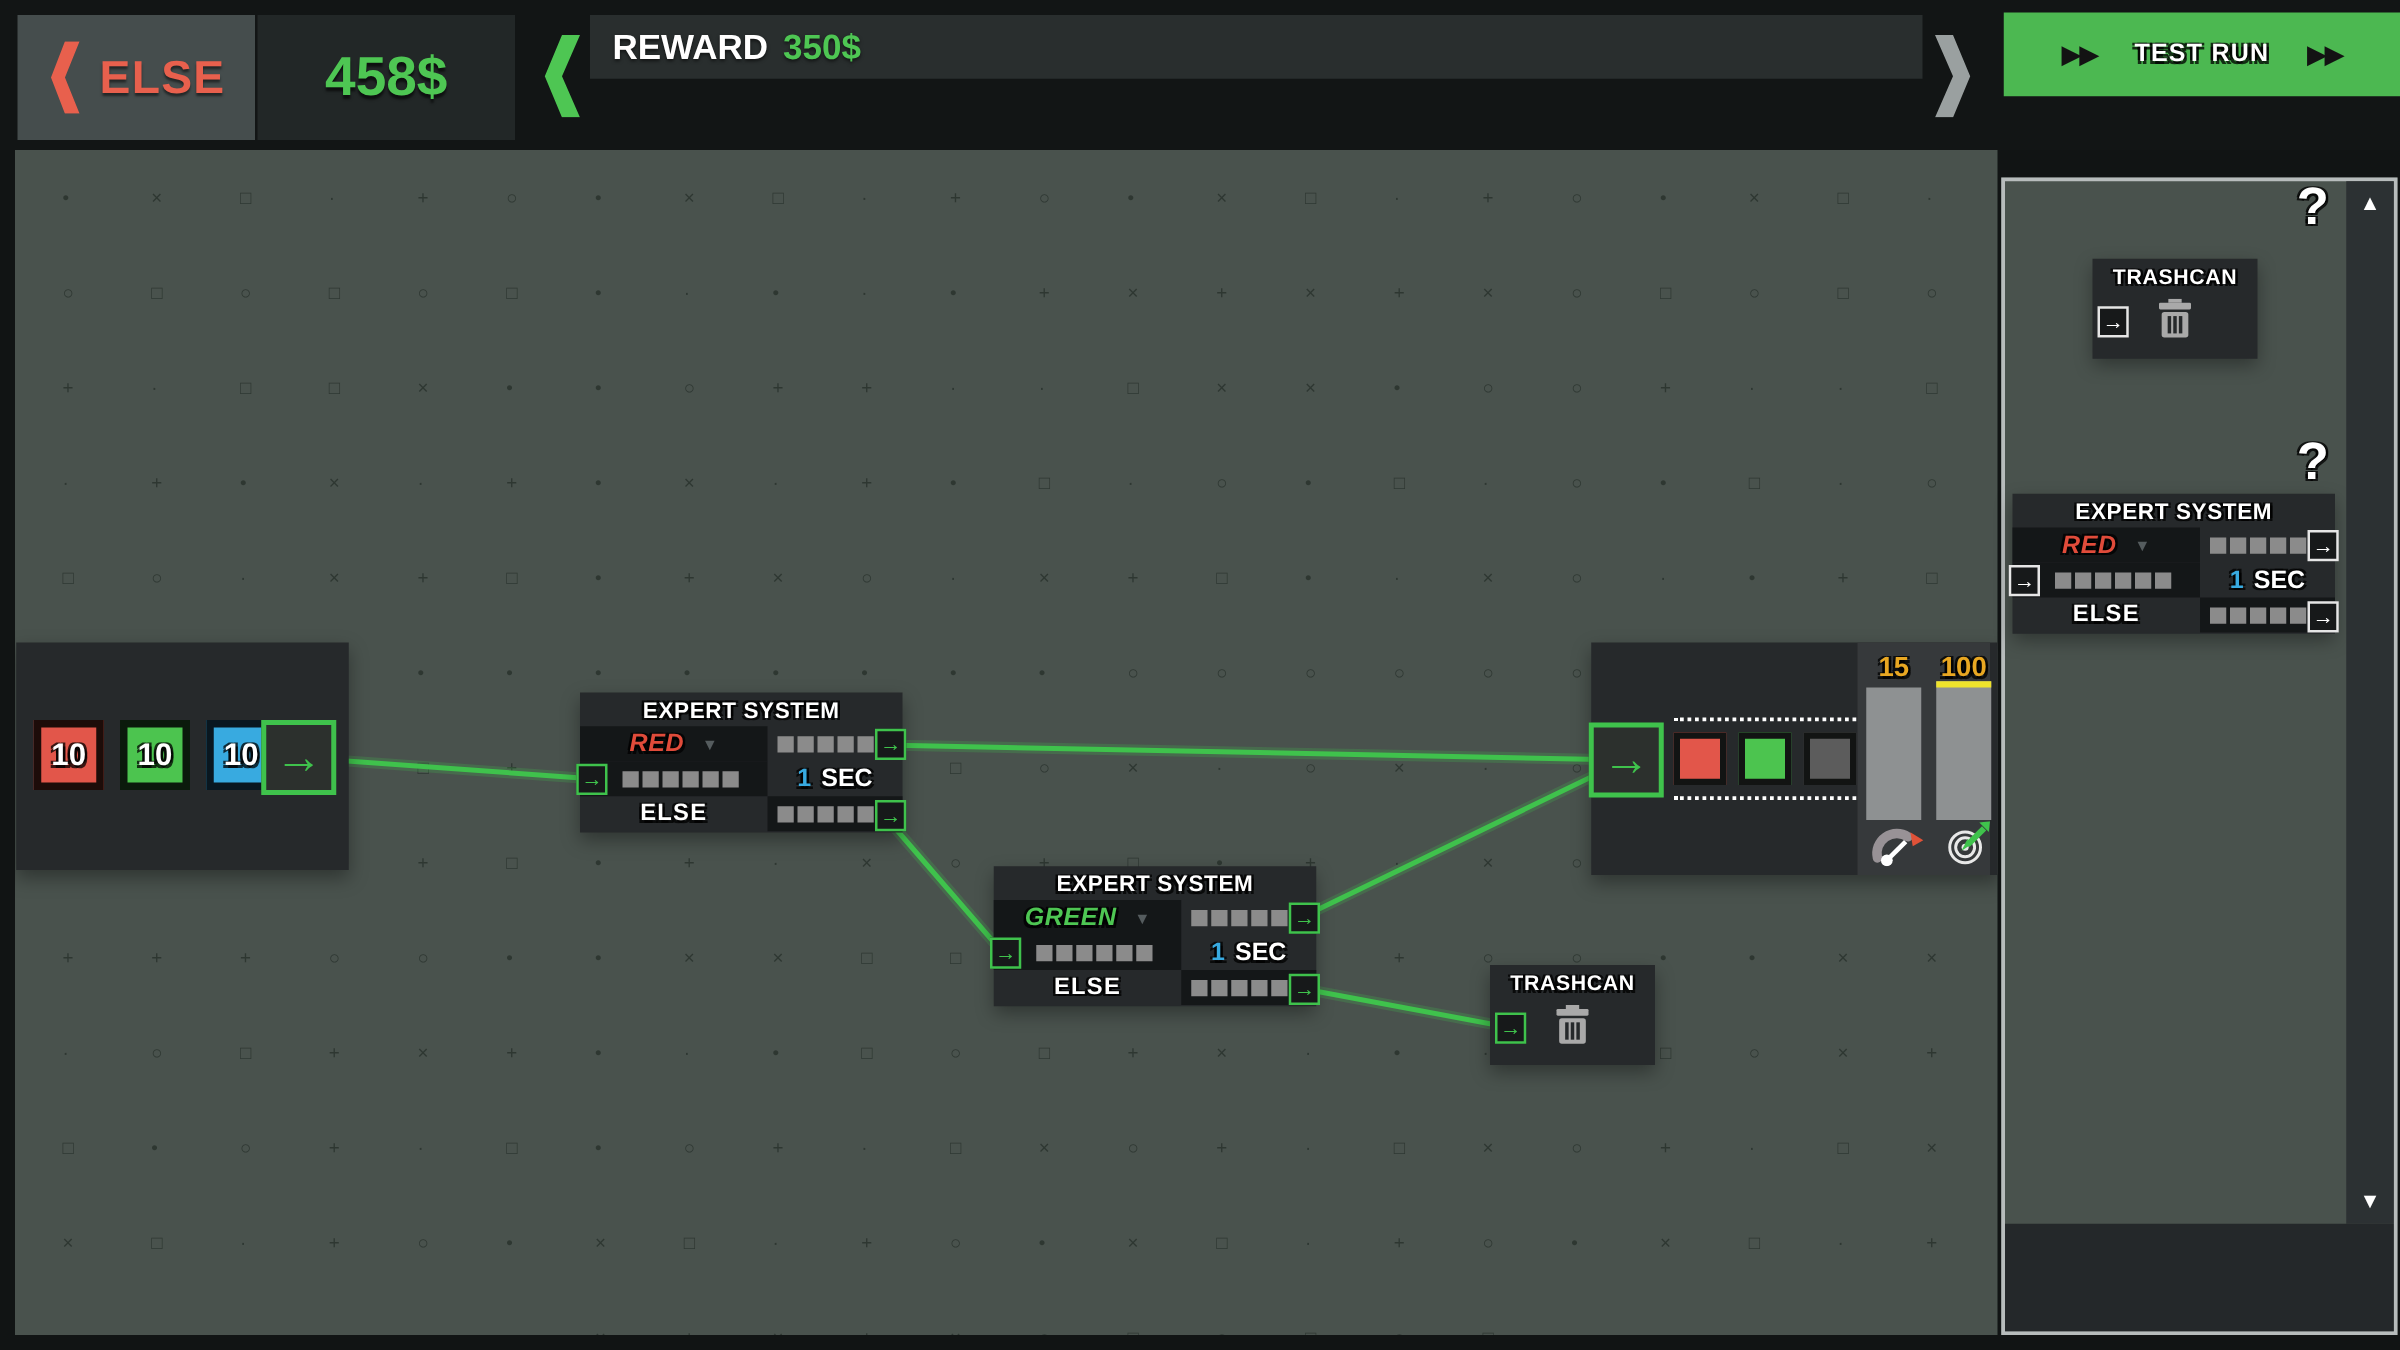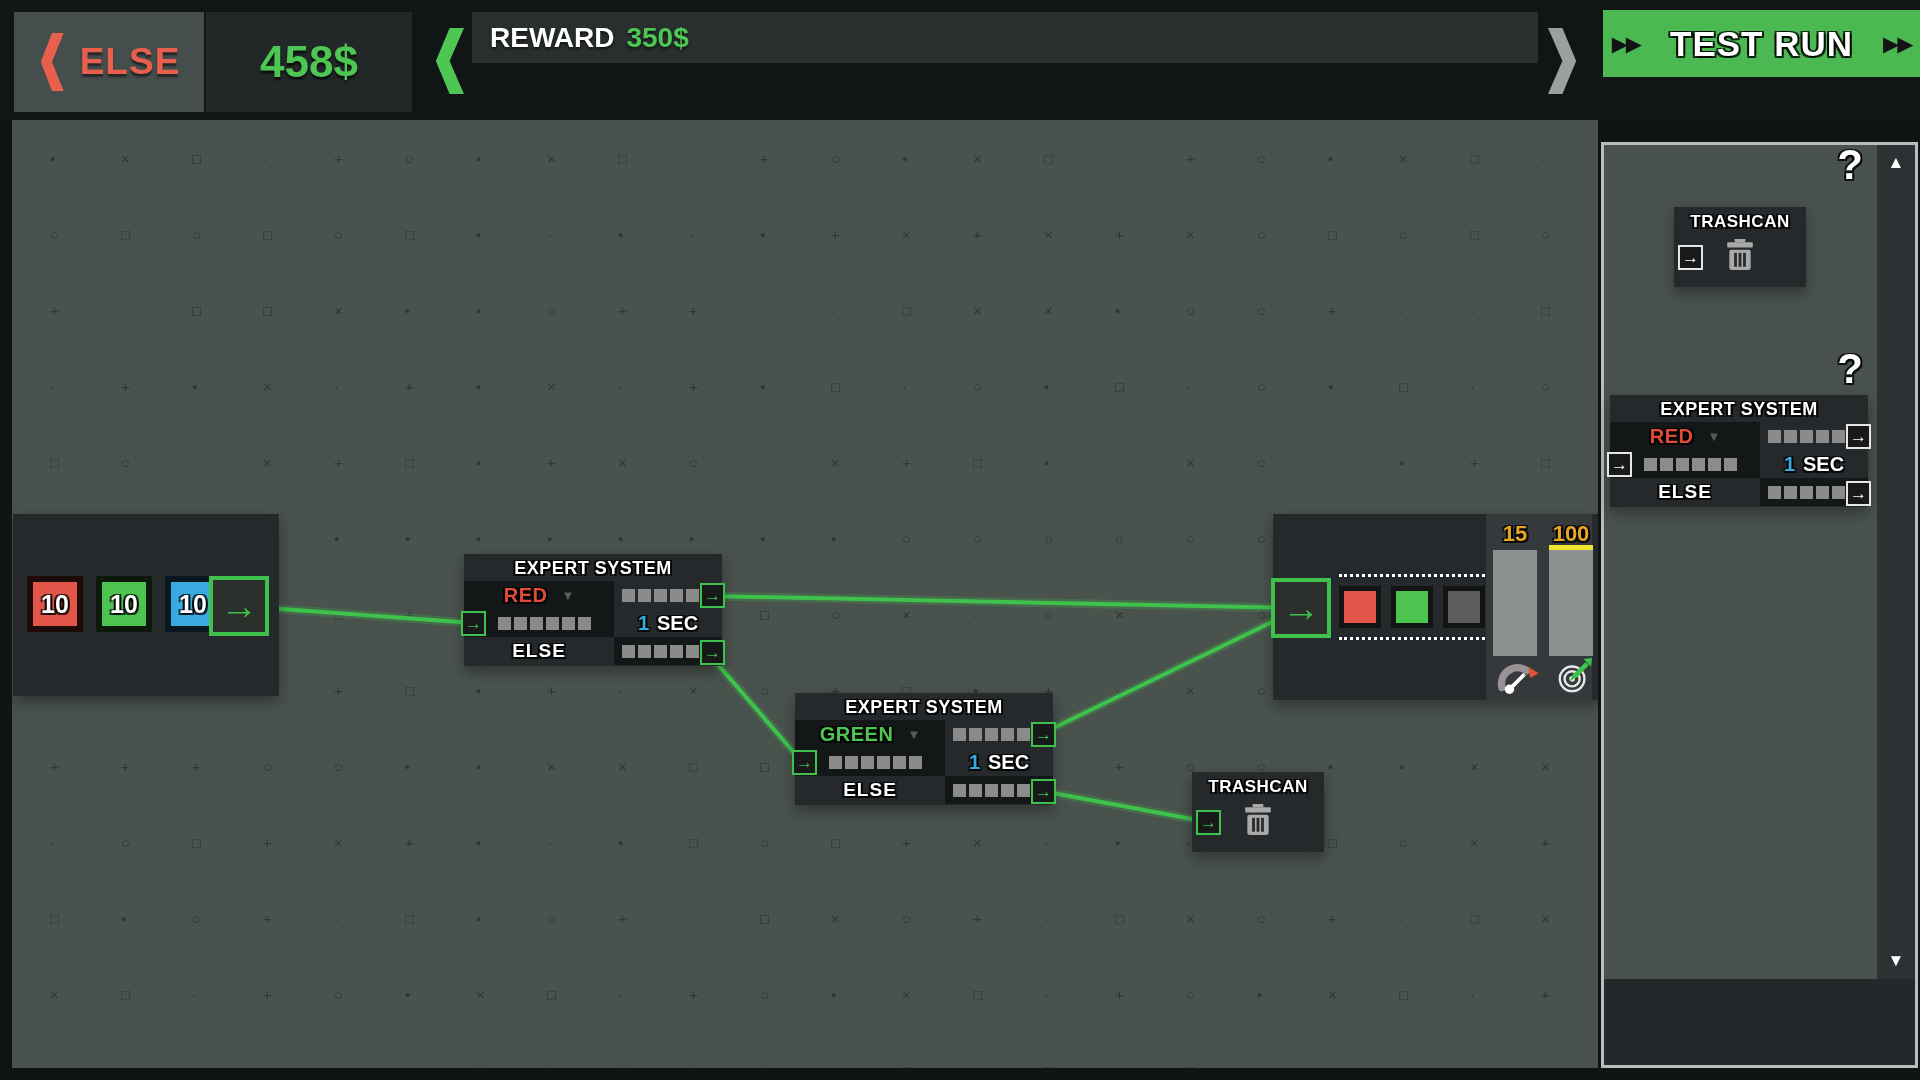--- a/index.html
+++ b/index.html
@@ -35,21 +35,21 @@
   .stats-row.r2 { background:#292e2e; }
   .stat-group1 { width:488px; display:flex; gap:12px; align-items:center; }
   .stat-group2 { display:flex; gap:12px; align-items:center; }
   .v-blue  { color:#38aae0; }
   .v-red   { color:#d94f3e; }
   .v-green { color:#4ec653; }
 
   .btn-testrun { position:absolute; left:1603px; top:10px; width:317px; height:67px; background:#4cb851;
     display:flex; align-items:center; justify-content:center; gap:30px; cursor:pointer; }
   .btn-testrun .play { color:#131313; font-size:21px; letter-spacing:-2px; }
-  .btn-testrun .lbl { color:#fff; font-size:35px; letter-spacing:1px; }
+  .btn-testrun .lbl { color:#fff; font-size:20px; letter-spacing:1px; }
   .btn-release { position:absolute; left:1603px; top:77px; width:317px; height:65px; background:#e65b45;
     display:flex; align-items:center; justify-content:center; cursor:pointer; }
   .btn-release .lbl { color:#fff; font-size:27px; letter-spacing:1px; }
   .btn-release::before { content:''; position:absolute; left:5px; bottom:5px;
     border-left:24px solid #131313; border-top:24px solid transparent; }
   .btn-release::after  { content:''; position:absolute; right:5px; bottom:5px;
     border-right:24px solid #131313; border-top:24px solid transparent; }
 
   
   .canvas { position:absolute; left:12px; top:120px; width:1586px; height:948px; background:#49524d; overflow:hidden; }
@@ -76,21 +76,21 @@
   .source-node .port.big { right:10px; top:62px; }
 
   
   .expert { width:258px; height:112px; }
   .expert .node-title { height:27px; line-height:28px; }
   .erow { display:flex; height:28px; }
   .erow:last-child { height:29px; }
   .ecell { display:flex; align-items:center; }
   .ecell.c1 { width:150px; }
   .ecell.c2 { width:108px; }
-  .ecell.dark { background:#141718; }
+  .ecell.dark { background:#141718;font-style:italic; }
   .cond-cell { justify-content:center; gap:14px; cursor:pointer; }
   .cond { font-size:20px; letter-spacing:.5px; }
   .cond-red { color:#e04b3a; }
   .cond-green { color:#4ec653; }
   .dd { color:#555c5e; font-size:13px; }
   .pips { display:flex; gap:3px; }
   .pips i { width:13px; height:13px; background:#8b8b8b; display:inline-block; }
   .pips-c2 { padding-left:8px; }
   .pips-c1 { padding-left:34px; }
   .dur-cell { justify-content:center; gap:8px; font-size:20px; color:#fff; }

